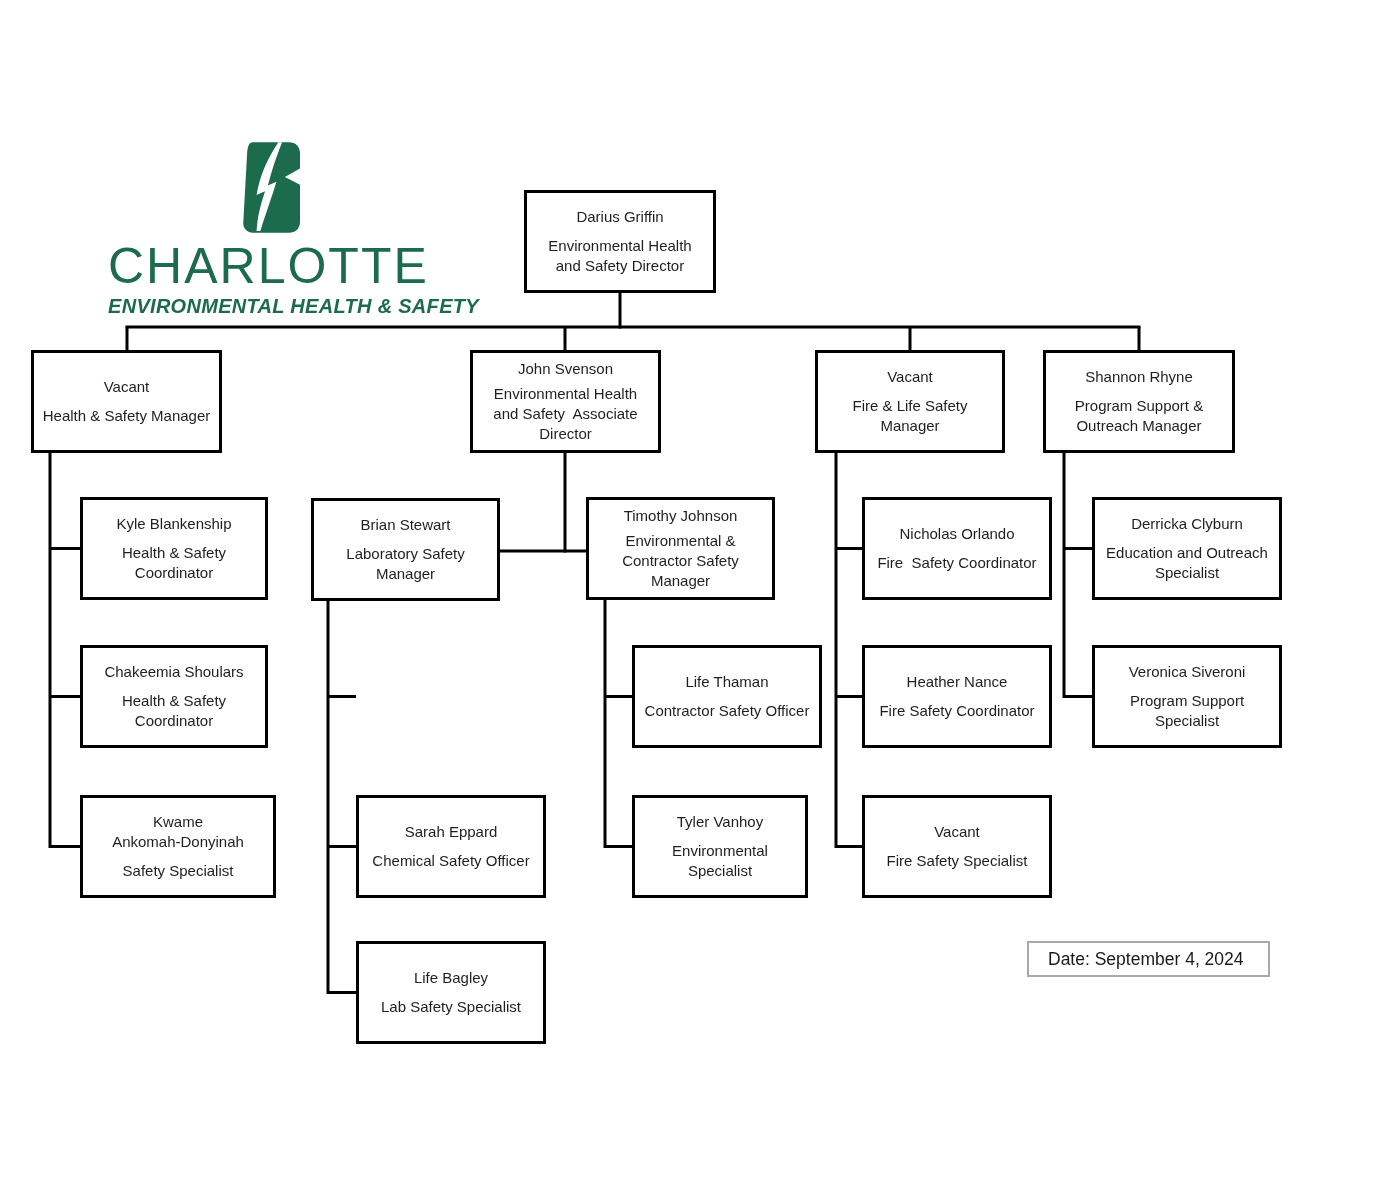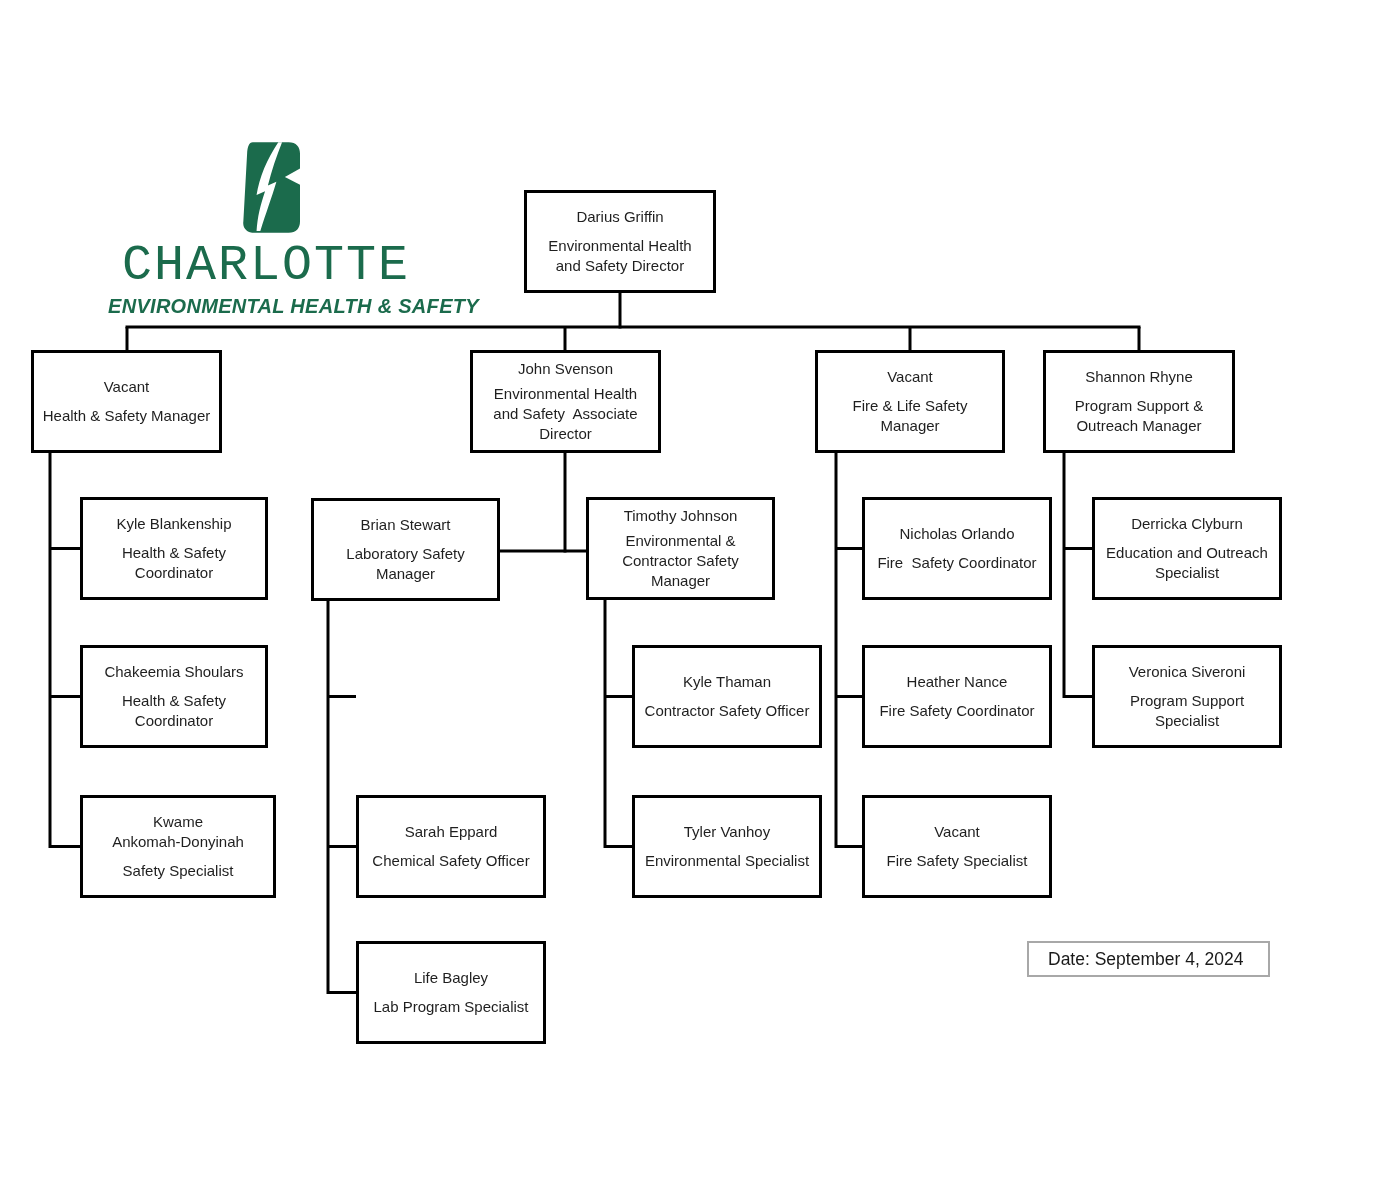--- a/index.html
+++ b/index.html
@@ -4,21 +4,21 @@
 <style>
   html,body{margin:0;padding:0;background:#fff;}
   .canvas{
     position:relative;width:1400px;height:1190px;background:#ffffff;
     font-family:"Liberation Sans", sans-serif;color:#1f1f1f;overflow:hidden;
   }
   
   .logo{position:absolute;left:108px;top:140px;width:316px;text-align:center;}
   .logo-icon{display:block;margin:0 auto 6px auto;}
   .logo-wordmark{
-    font-family:Liberation Mono, monospace;font-size:50px;line-height:1;
+    font-family:Liberation Sans, sans-serif;font-size:50px;line-height:1;
     letter-spacing:2px;font-weight:400;white-space:nowrap;
   }
   .logo-subtitle{
     margin-top:4px;font-size:20px;font-weight:700;font-style:italic;
     letter-spacing:0.3px;white-space:nowrap;
   }
   
   .node{
     position:absolute;box-sizing:border-box;border:3px solid #000;background:#fff;
     display:flex;flex-direction:column;justify-content:center;align-items:center;
@@ -150,21 +150,21 @@
   </div>
 
   <div class="node" style="left:80px;top:645px;width:188px;height:103px">
     <div class="node-name">Chakeemia Shoulars</div>
     <div class="node-title">Health &amp; Safety
 Coordinator</div>
   </div>
 
 
   <div class="node" style="left:632px;top:645px;width:190px;height:103px">
-    <div class="node-name">Kyle Thaman</div>
+    <div class="node-name">Life Thaman</div>
     <div class="node-title">Contractor Safety Officer</div>
   </div>
 
   <div class="node" style="left:862px;top:645px;width:190px;height:103px">
     <div class="node-name">Heather Nance</div>
     <div class="node-title">Fire Safety Coordinator</div>
   </div>
 
   <div class="node" style="left:1092px;top:645px;width:190px;height:103px">
     <div class="node-name">Veronica Siveroni</div>
@@ -176,32 +176,32 @@
     <div class="node-name">Kwame
 Ankomah-Donyinah</div>
     <div class="node-title">Safety Specialist</div>
   </div>
 
   <div class="node" style="left:356px;top:795px;width:190px;height:103px">
     <div class="node-name">Sarah Eppard</div>
     <div class="node-title">Chemical Safety Officer</div>
   </div>
 
-  <div class="node" style="left:632px;top:795px;width:190px;height:103px">
+  <div class="node" style="left:632px;top:795px;width:176px;height:103px">
     <div class="node-name">Tyler Vanhoy</div>
     <div class="node-title">Environmental Specialist</div>
   </div>
 
   <div class="node" style="left:862px;top:795px;width:190px;height:103px">
     <div class="node-name">Vacant</div>
     <div class="node-title">Fire Safety Specialist</div>
   </div>
 
   <div class="node" style="left:356px;top:941px;width:190px;height:103px">
     <div class="node-name">Life Bagley</div>
-    <div class="node-title">Lab Program Specialist</div>
+    <div class="node-title">Lab Safety Specialist</div>
   </div>
 
   <div class="date-box">
     <span>Date: September 4, 2024</span>
   </div>
 
 </div>
 
 </body></html>

